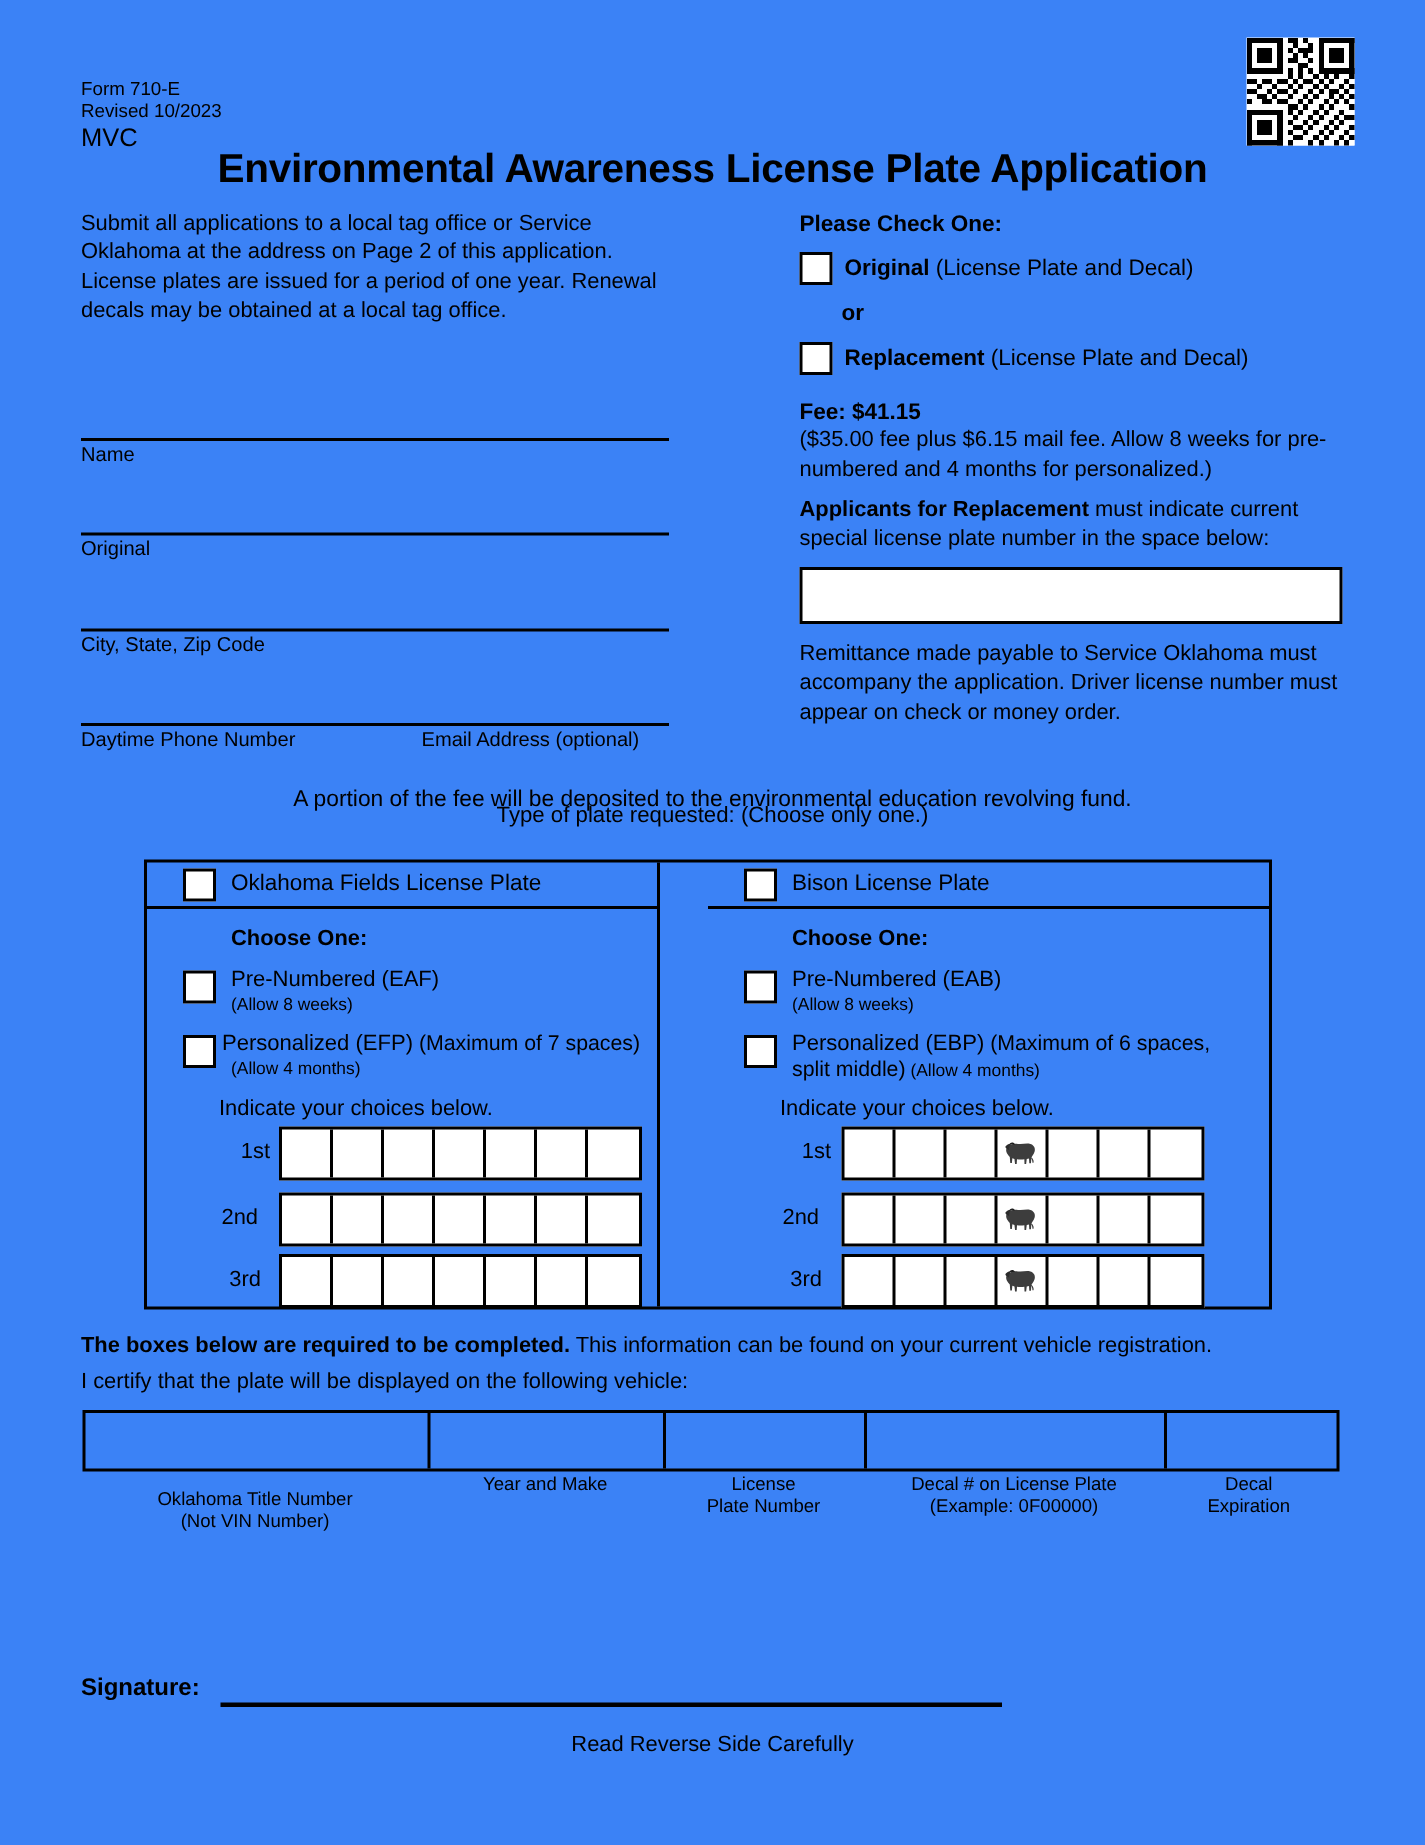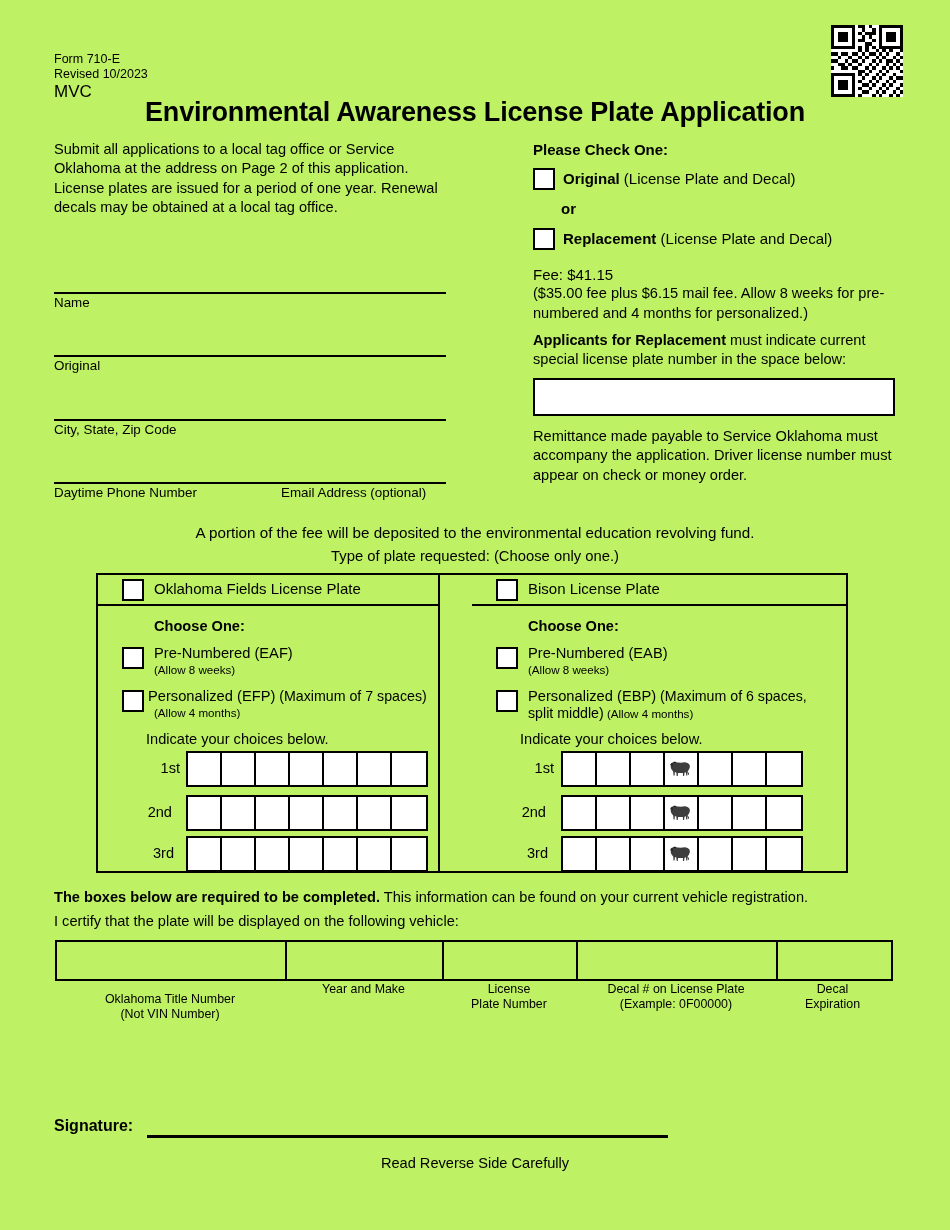--- a/index.html
+++ b/index.html
@@ -9,21 +9,21 @@
     background: #ffffff;
   }
   body {
     font-family: "Liberation Sans", sans-serif;
     color: #000000;
   }
   .page {
     position: relative;
     width: 950px;
     height: 1230px;
-    background: #bef264;
+    background: #3b82f6;
     overflow: hidden;
   }
 
   
   .form-meta {
     position: absolute;
     left: 54px;
     top: 52px;
     font-size: 12.5px;
     line-height: 14.5px;
@@ -109,21 +109,21 @@
     font-weight: bold;
   }
   .fee-block {
     position: absolute;
     left: 533px;
     top: 265px;
     width: 370px;
     font-size: 14.6px;
     line-height: 19.3px;
   }
-  .fee-block .fee-line { font-weight: normal; font-size: 15px; }
+  .fee-block .fee-line { font-weight: bold; font-size: 15px; }
   .repl-block {
     position: absolute;
     left: 533px;
     top: 331px;
     width: 372px;
     font-size: 14.6px;
     line-height: 19.3px;
   }
   .repl-block b { font-weight: bold; }
   .repl-box {
@@ -150,21 +150,21 @@
     position: absolute;
     left: 0; right: 0;
     top: 524px;
     text-align: center;
     font-size: 15.2px;
     font-weight: normal;
   }
   .type-line {
     position: absolute;
     left: 0; right: 0;
-    top: 548px;
+    top: 536px;
     text-align: center;
     font-size: 14.8px;
   }
 
   
   .plate-box {
     position: absolute;
     left: 96px;
     top: 573px;
     width: 752px;

